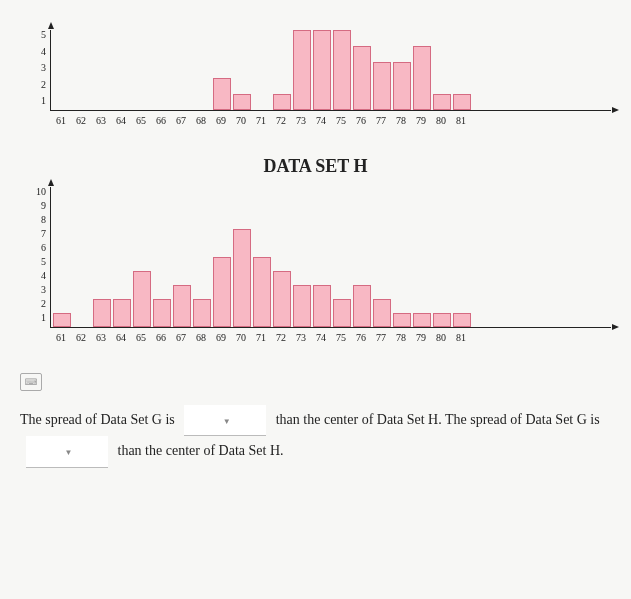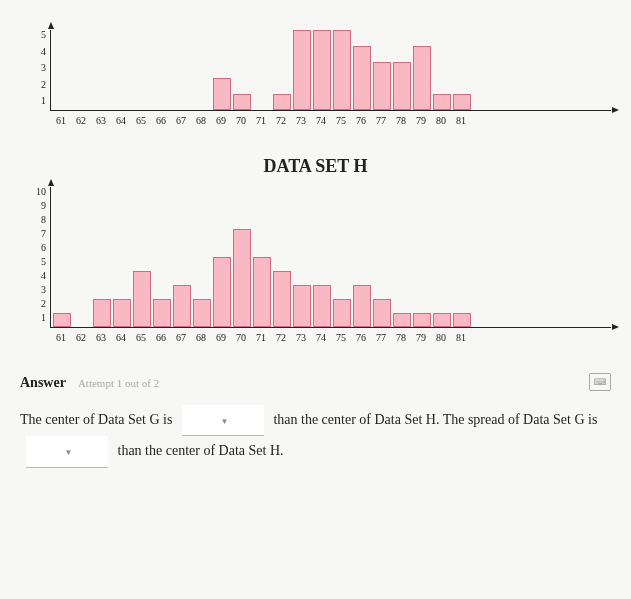--- a/index.html
+++ b/index.html
@@ -251,26 +251,22 @@
       <div class="x-tick">76</div>
       <div class="x-tick">77</div>
       <div class="x-tick">78</div>
       <div class="x-tick">79</div>
       <div class="x-tick">80</div>
       <div class="x-tick">81</div>
     </div>
 </div>
 
 <div class="answer-row">
-  <div>
-    <span class="answer-label">Answer</span>
-    <span class="attempt">Attempt 1 out of 2</span>
-  </div>
   <span class="calc-icon">⌨</span>
 </div>
 
 <div class="sentence">
-  <span>The center of Data Set G is</span>
+  <span>The spread of Data Set G is</span>
   <span class="blank"><span></span><span class="caret">▼</span></span>
   <span>than the center of Data Set H. The spread of Data Set G is</span>
   <span class="blank"><span></span><span class="caret">▼</span></span>
   <span>than the center of Data Set H.</span>
 </div>
 
 </body></html>

